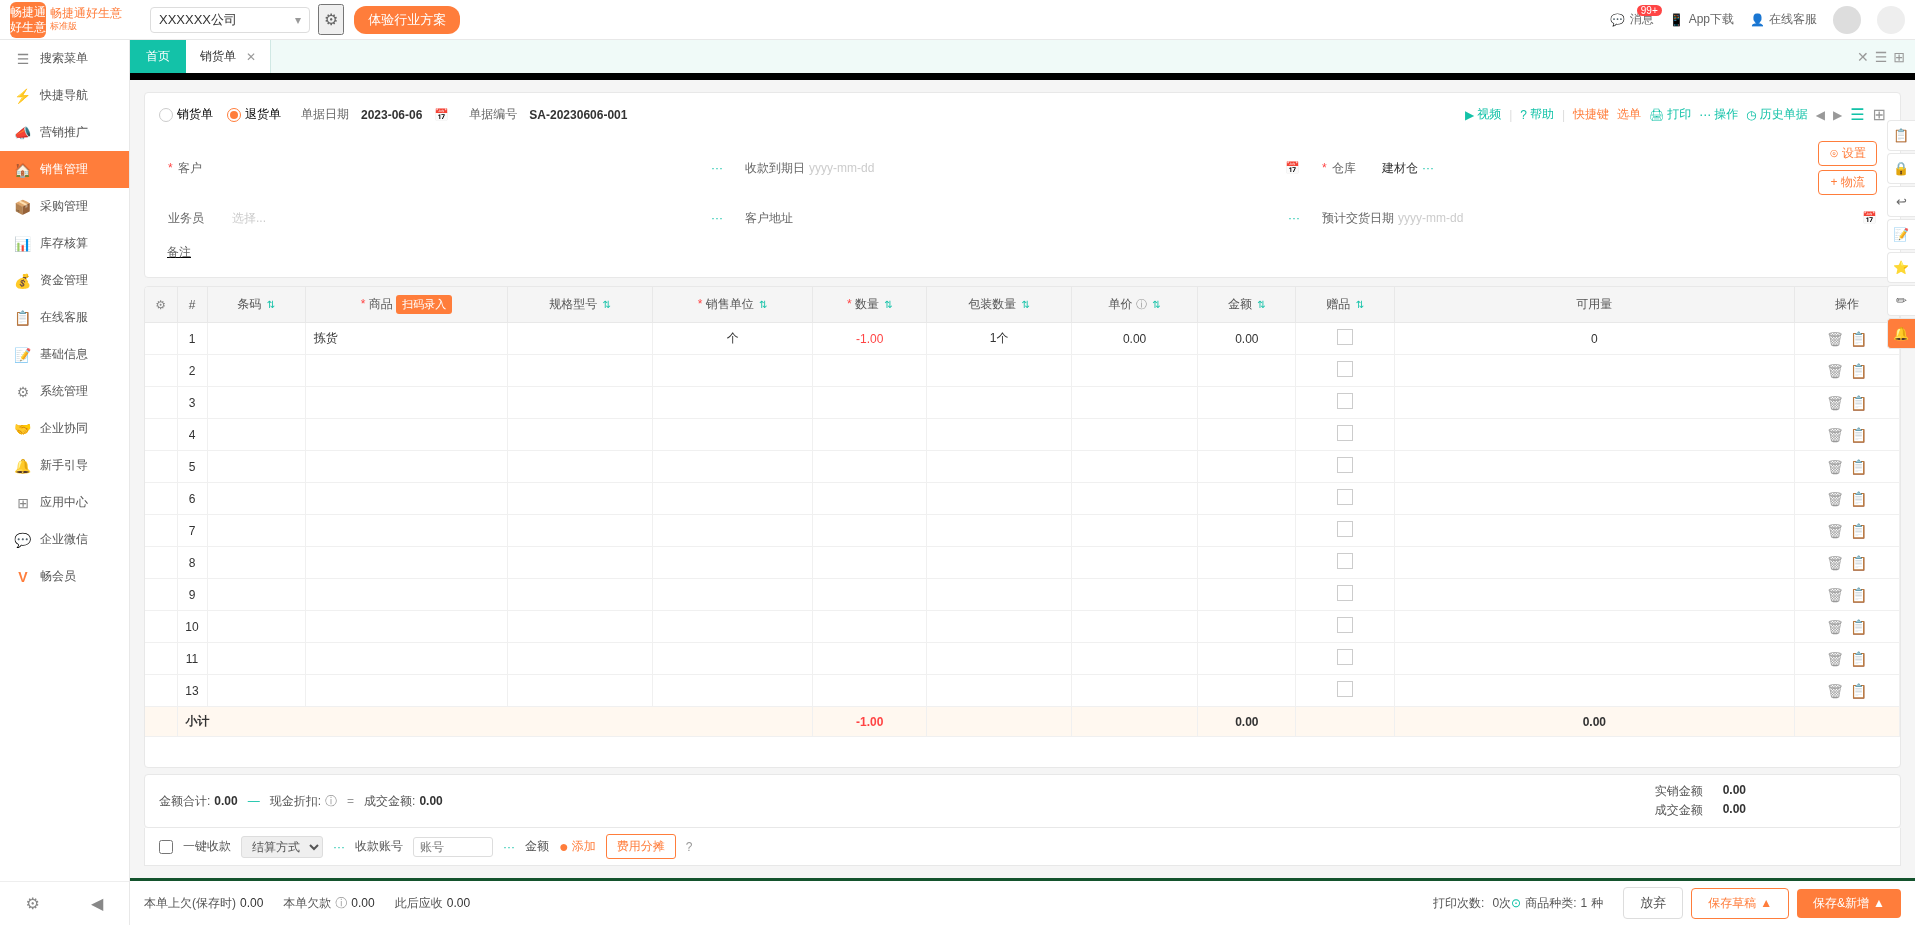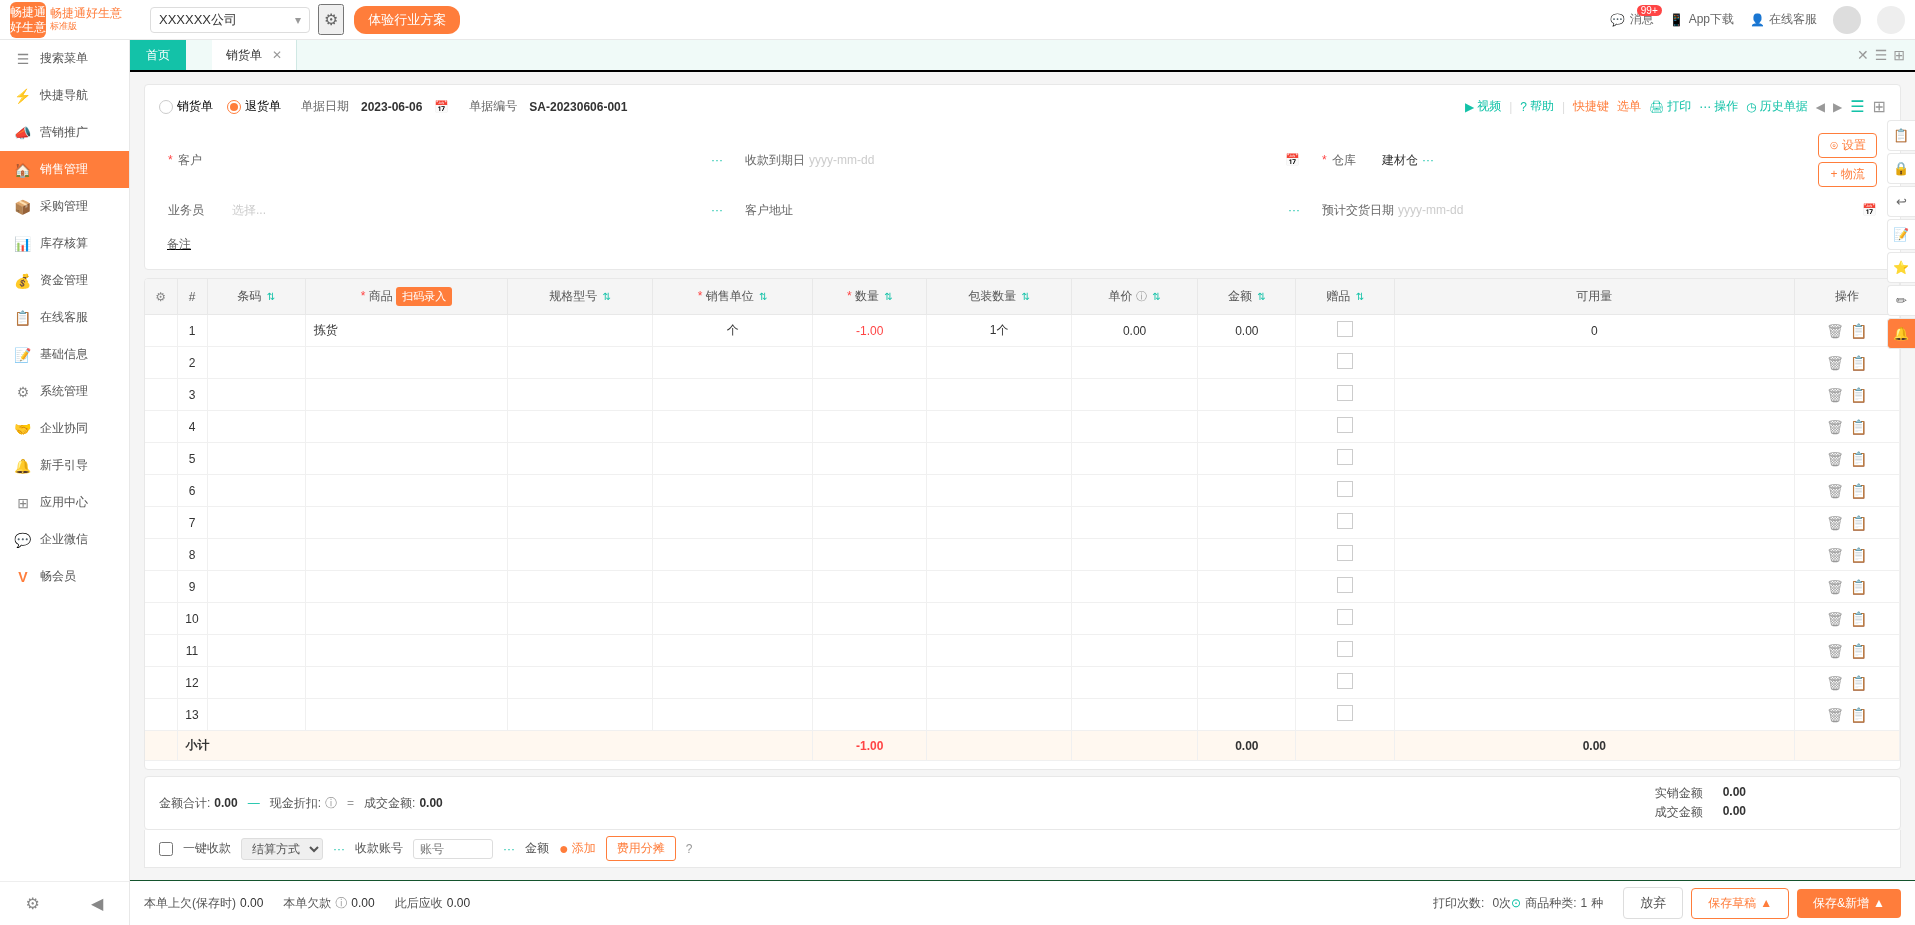--- a/index.html
+++ b/index.html
@@ -29,21 +29,21 @@
     .sidebar-item.active { background: #ff7d3b; color: #fff; border-radius: 0; }
     .sidebar-item.active .sidebar-icon { color: #fff; }
     .sidebar-icon { font-size: 14px; color: #888; width: 18px; text-align: center; }
     .sidebar-bottom { margin-top: auto; border-top: 1px solid #eee; padding: 8px 0; display: flex; justify-content: space-around; }
     .sidebar-bottom-icon { color: #888; cursor: pointer; font-size: 16px; padding: 4px; }
 
     
     .content-area { flex: 1; display: flex; flex-direction: column; overflow: hidden; }
 
     
-    .tab-bar { background: #f0faf8; border-bottom: 2px solid #000000; display: flex; align-items: center; height: 32px; flex-shrink: 0; gap: 26px; }
+    .tab-bar { background: #f0faf8; border-bottom: 7px solid #000000; display: flex; align-items: center; height: 40px; flex-shrink: 0; }
     .tab-home { background: #13c2a8; color: #fff; padding: 0 16px; height: 100%; display: flex; align-items: center; font-size: 13px; cursor: pointer; }
     .tab-item { background: #fff; border-right: 1px solid #d0e8e4; padding: 0 14px; height: 100%; display: flex; align-items: center; gap: 6px; font-size: 13px; cursor: pointer; color: #333; }
     .tab-close { color: #999; font-size: 12px; cursor: pointer; margin-left: 4px; }
 
     
     .page-content { flex: 1; padding: 12px 14px; overflow-y: auto; background: #f5f5f5; display: flex; flex-direction: column; gap: 0; }
 
     
     .form-card { background: #fff; border: 1px solid #e8e8e8; border-radius: 4px; padding: 12px 14px; flex-shrink: 0; }
     .form-header { display: flex; align-items: center; gap: 20px; margin-bottom: 12px; }
@@ -103,21 +103,21 @@
     .payment-row { background: #fff; border: 1px solid #e8e8e8; border-top: none; padding: 6px 14px; display: flex; align-items: center; gap: 10px; flex-shrink: 0; }
     .pay-checkbox { width: 14px; height: 14px; }
     .pay-label { color: #555; }
     .pay-select { border: 1px solid #ddd; border-radius: 3px; padding: 2px 6px; color: #555; font-size: 12px; }
     .pay-input { border: 1px solid #ddd; border-radius: 3px; padding: 2px 6px; color: #555; font-size: 12px; width: 80px; }
     .add-pay-btn { background: none; border: none; color: #ff7d3b; cursor: pointer; display: flex; align-items: center; gap: 3px; font-size: 12px; }
     .fenpai-btn { border: 1px solid #ff7d3b; color: #ff7d3b; background: #fff; border-radius: 3px; padding: 3px 10px; cursor: pointer; font-size: 12px; }
     .question-icon { color: #999; cursor: pointer; }
 
     
-    .bottom-summary { background: #fff; border-top: 1px solid #14532d; padding: 6px 14px; display: flex; align-items: center; flex-shrink: 0; }
+    .bottom-summary { background: #fff; border-top: 3px solid #14532d; padding: 6px 14px; display: flex; align-items: center; flex-shrink: 0; }
     .summary-item { display: flex; align-items: center; gap: 4px; color: #555; margin-right: 20px; }
     .summary-value { color: #333; }
     .print-count { margin-left: auto; display: flex; align-items: center; gap: 8px; color: #555; }
     .product-type { display: flex; align-items: center; gap: 4px; color: #555; }
     .bottom-actions { margin-left: 20px; display: flex; gap: 8px; align-items: center; }
     .btn-discard { border: 1px solid #ddd; background: #fff; color: #555; border-radius: 4px; padding: 6px 16px; cursor: pointer; font-size: 13px; }
     .btn-draft { border: 1px solid #ff7d3b; background: #fff; color: #ff7d3b; border-radius: 4px; padding: 6px 16px; cursor: pointer; font-size: 13px; display: flex; align-items: center; gap: 4px; }
     .btn-save-new { background: #ff7d3b; color: #fff; border: none; border-radius: 4px; padding: 6px 16px; cursor: pointer; font-size: 13px; display: flex; align-items: center; gap: 4px; }
     .btn-arrow { font-size: 12px; }
 
@@ -637,40 +637,20 @@
       <td></td>
       <td>
         <div class="action-icons">
           <span class="action-icon">🗑</span>
           <span class="action-icon">📋</span>
         </div>
       </td>
     </tr>
                 <tr>
       <td></td>
-      <td>12</td>
-      <td></td>
-      <td style="text-align:left; padding-left:8px;"></td>
-      <td></td>
-      <td></td>
-      <td style="color:#333;"></td>
-      <td></td>
-      <td></td>
-      <td></td>
-      <td><span class="checkbox-cell"></span></td>
-      <td></td>
-      <td>
-        <div class="action-icons">
-          <span class="action-icon">🗑</span>
-          <span class="action-icon">📋</span>
-        </div>
-      </td>
-    </tr>
-                <tr>
-      <td></td>
       <td>13</td>
       <td></td>
       <td style="text-align:left; padding-left:8px;"></td>
       <td></td>
       <td></td>
       <td style="color:#333;"></td>
       <td></td>
       <td></td>
       <td></td>
       <td><span class="checkbox-cell"></span></td>

